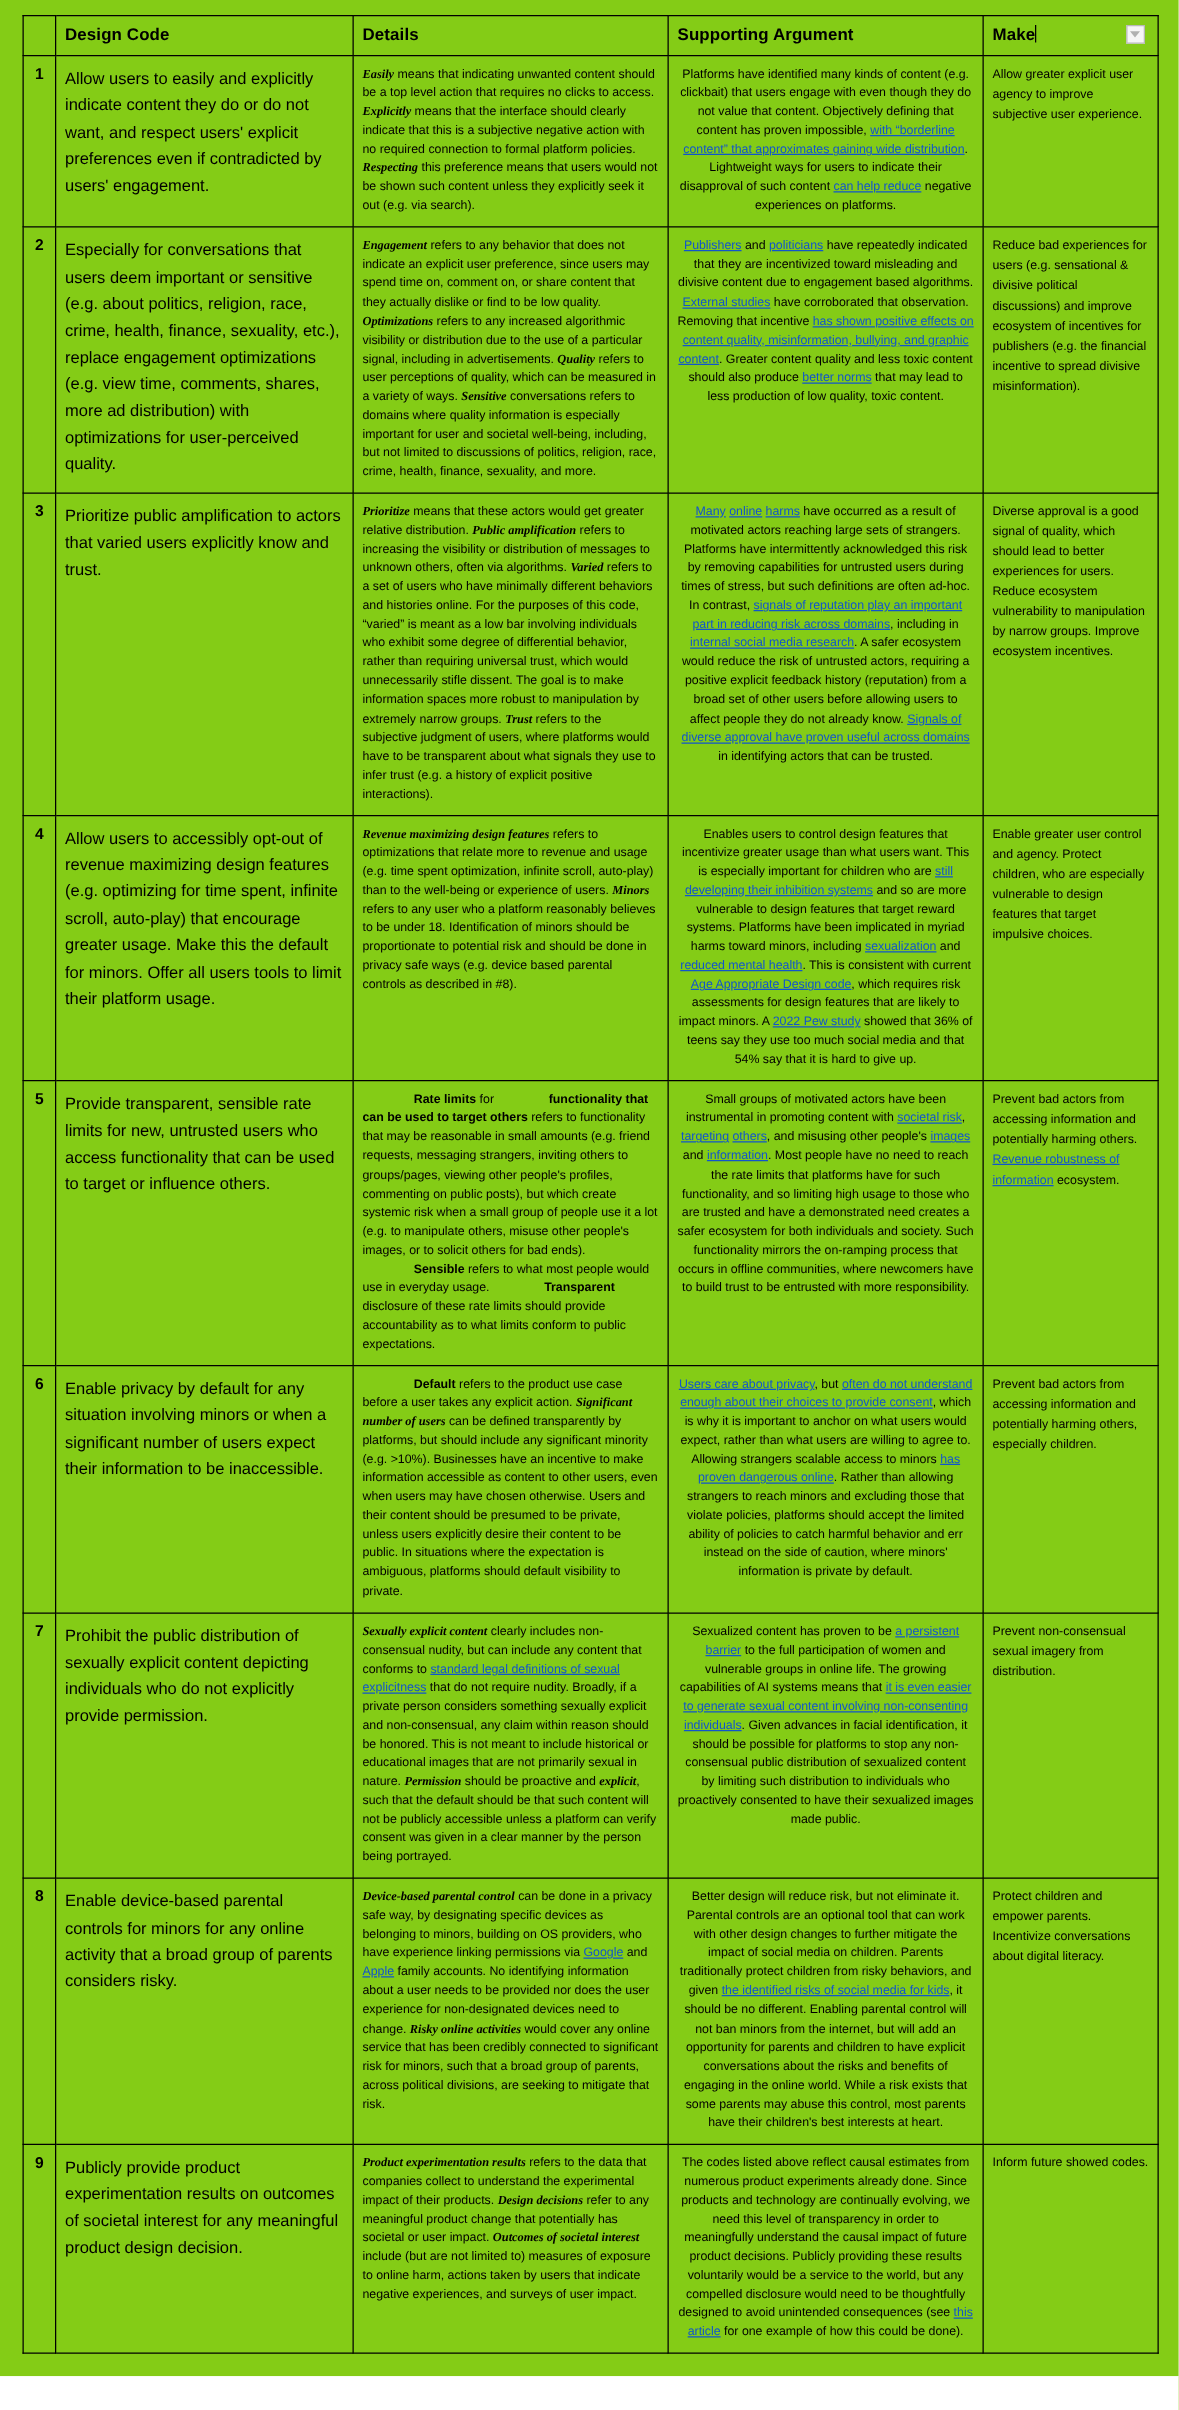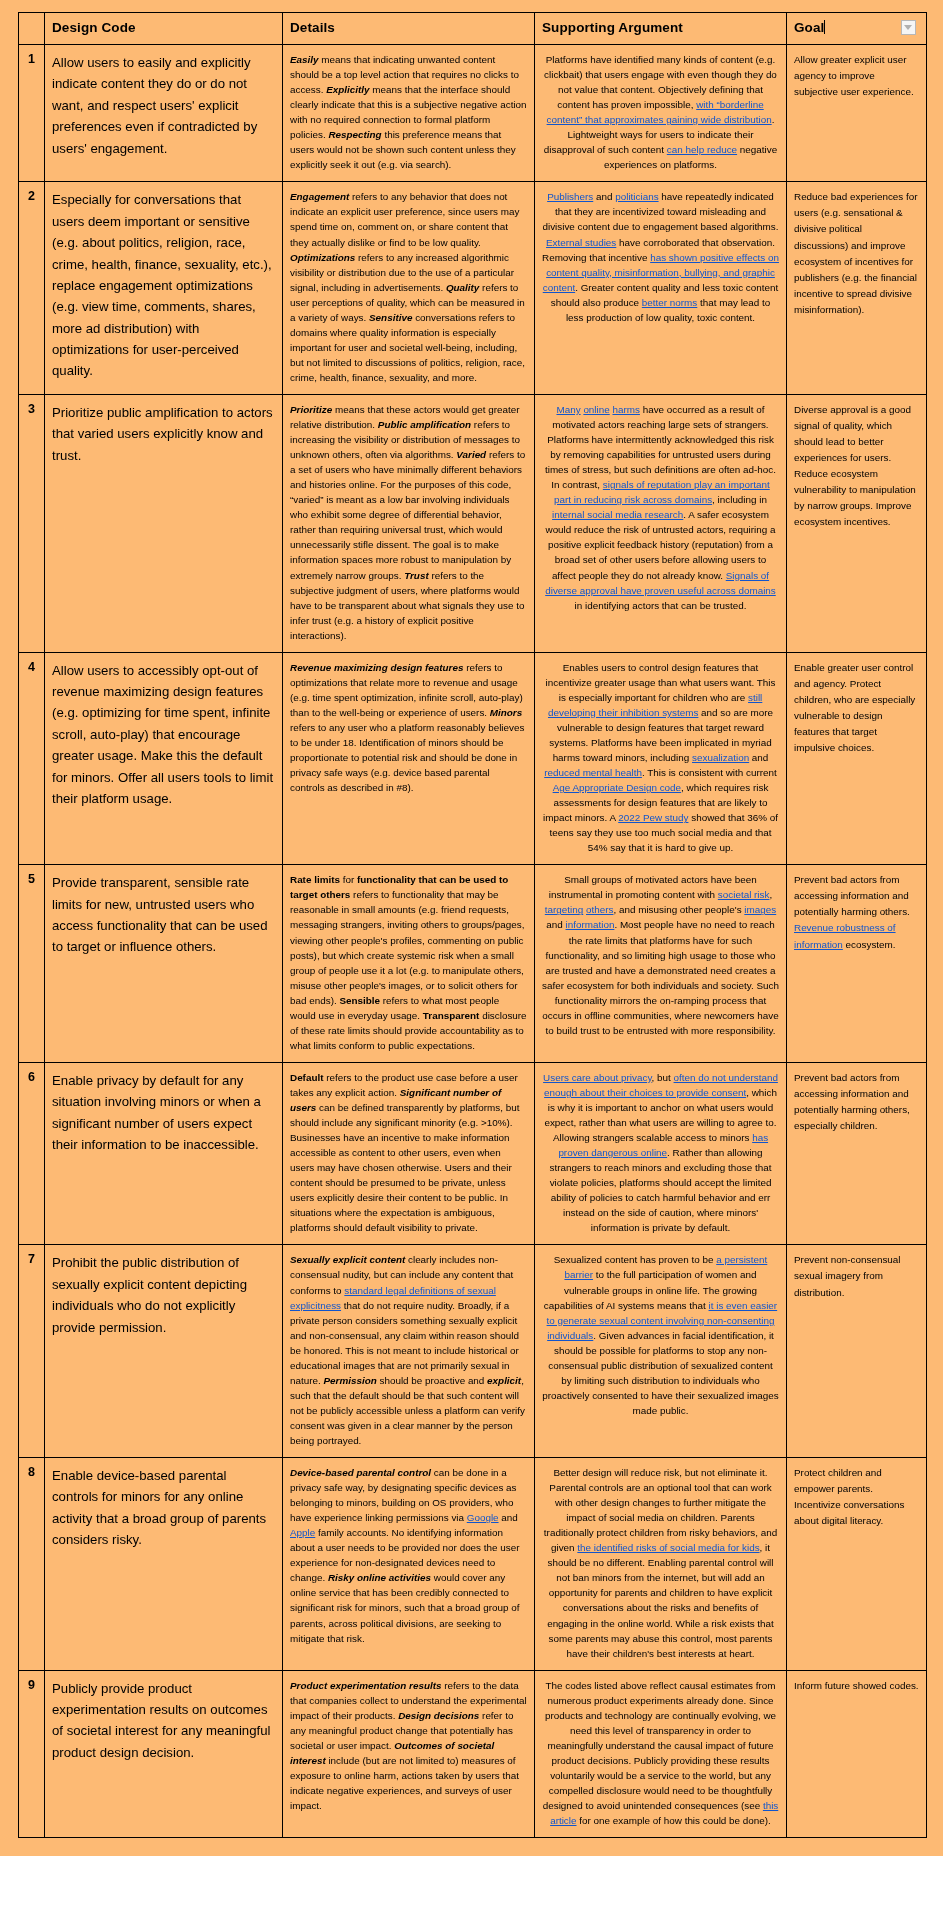--- a/index.html
+++ b/index.html
@@ -6,21 +6,21 @@
   body{
     width:943px;
     font-family:"Liberation Sans", sans-serif;
     color:#000000;
     -webkit-font-smoothing:antialiased;
   }
   .page{
     width:943px;
     box-sizing:border-box;
     padding:12px 18px 18px 18px;
-    background:#fdba74;
+    background:#84cc16;
     position:relative;
   }
   table.codes{
     border-collapse:collapse;
     width:908px;
     table-layout:fixed;
     border:1.2px solid #000;
   }
   table.codes td, table.codes th{
     border:1px solid #000;
@@ -66,22 +66,22 @@
   td.support{
     font-size:9.9px;
     line-height:1.52;
     text-align:center;
   }
   td.goal{
     font-size:9.9px;
     line-height:1.62;
     margin-left:38px;
   }
-  .details b, .support b{font-weight:bold;}
-  .bi{font-weight:bold;font-style:italic;}
+  .details b, .support b{font-weight:bold;margin-left:41px;}
+  .bi{font-weight:bold;font-style:italic;font-family:Liberation Serif, serif;}
   a.lnk{
     color:#1155cc;
     text-decoration:underline;
   }
   
   .grip{
     position:absolute;
     right:27px;
     top:20px;
     width:13px;
@@ -121,21 +121,21 @@
         <col class="c-details">
         <col class="c-support">
         <col class="c-goal">
     </colgroup>
     <thead>
       <tr>
         <th class="num-head"></th>
         <th>Design Code</th>
         <th>Details</th>
         <th>Supporting Argument</th>
-        <th><span>Goal</span><span class="caret"></span></th>
+        <th><span>Make</span><span class="caret"></span></th>
       </tr>
     </thead>
     <tbody id="tbody">
         <tr>
           <td class="num">1</td>
           <td class="code">Allow users to easily and explicitly indicate content they do or do not want, and respect users' explicit preferences even if contradicted by users' engagement.</td>
           <td class="details"><span class="bi">Easily</span><span> means that indicating unwanted content should be a top level action that requires no clicks to access.  </span><span class="bi">Explicitly</span><span> means that the interface should clearly indicate that this is a subjective negative action with no required connection to formal platform policies.  </span><span class="bi">Respecting</span><span> this preference means that users would not be shown such content unless they explicitly seek it out (e.g. via search).</span></td>
           <td class="support"><span>Platforms have identified many kinds of content (e.g. clickbait) that users engage with even though they do not value that content.  Objectively defining that content has proven impossible, </span><a class="lnk" href="#">with “borderline content” that approximates gaining wide distribution</a><span>.  Lightweight ways for users to indicate their disapproval of such content </span><a class="lnk" href="#">can help reduce</a><span> negative experiences on platforms.</span></td>
           <td class="goal">Allow greater explicit user agency to improve subjective user experience.</td>
         </tr>

